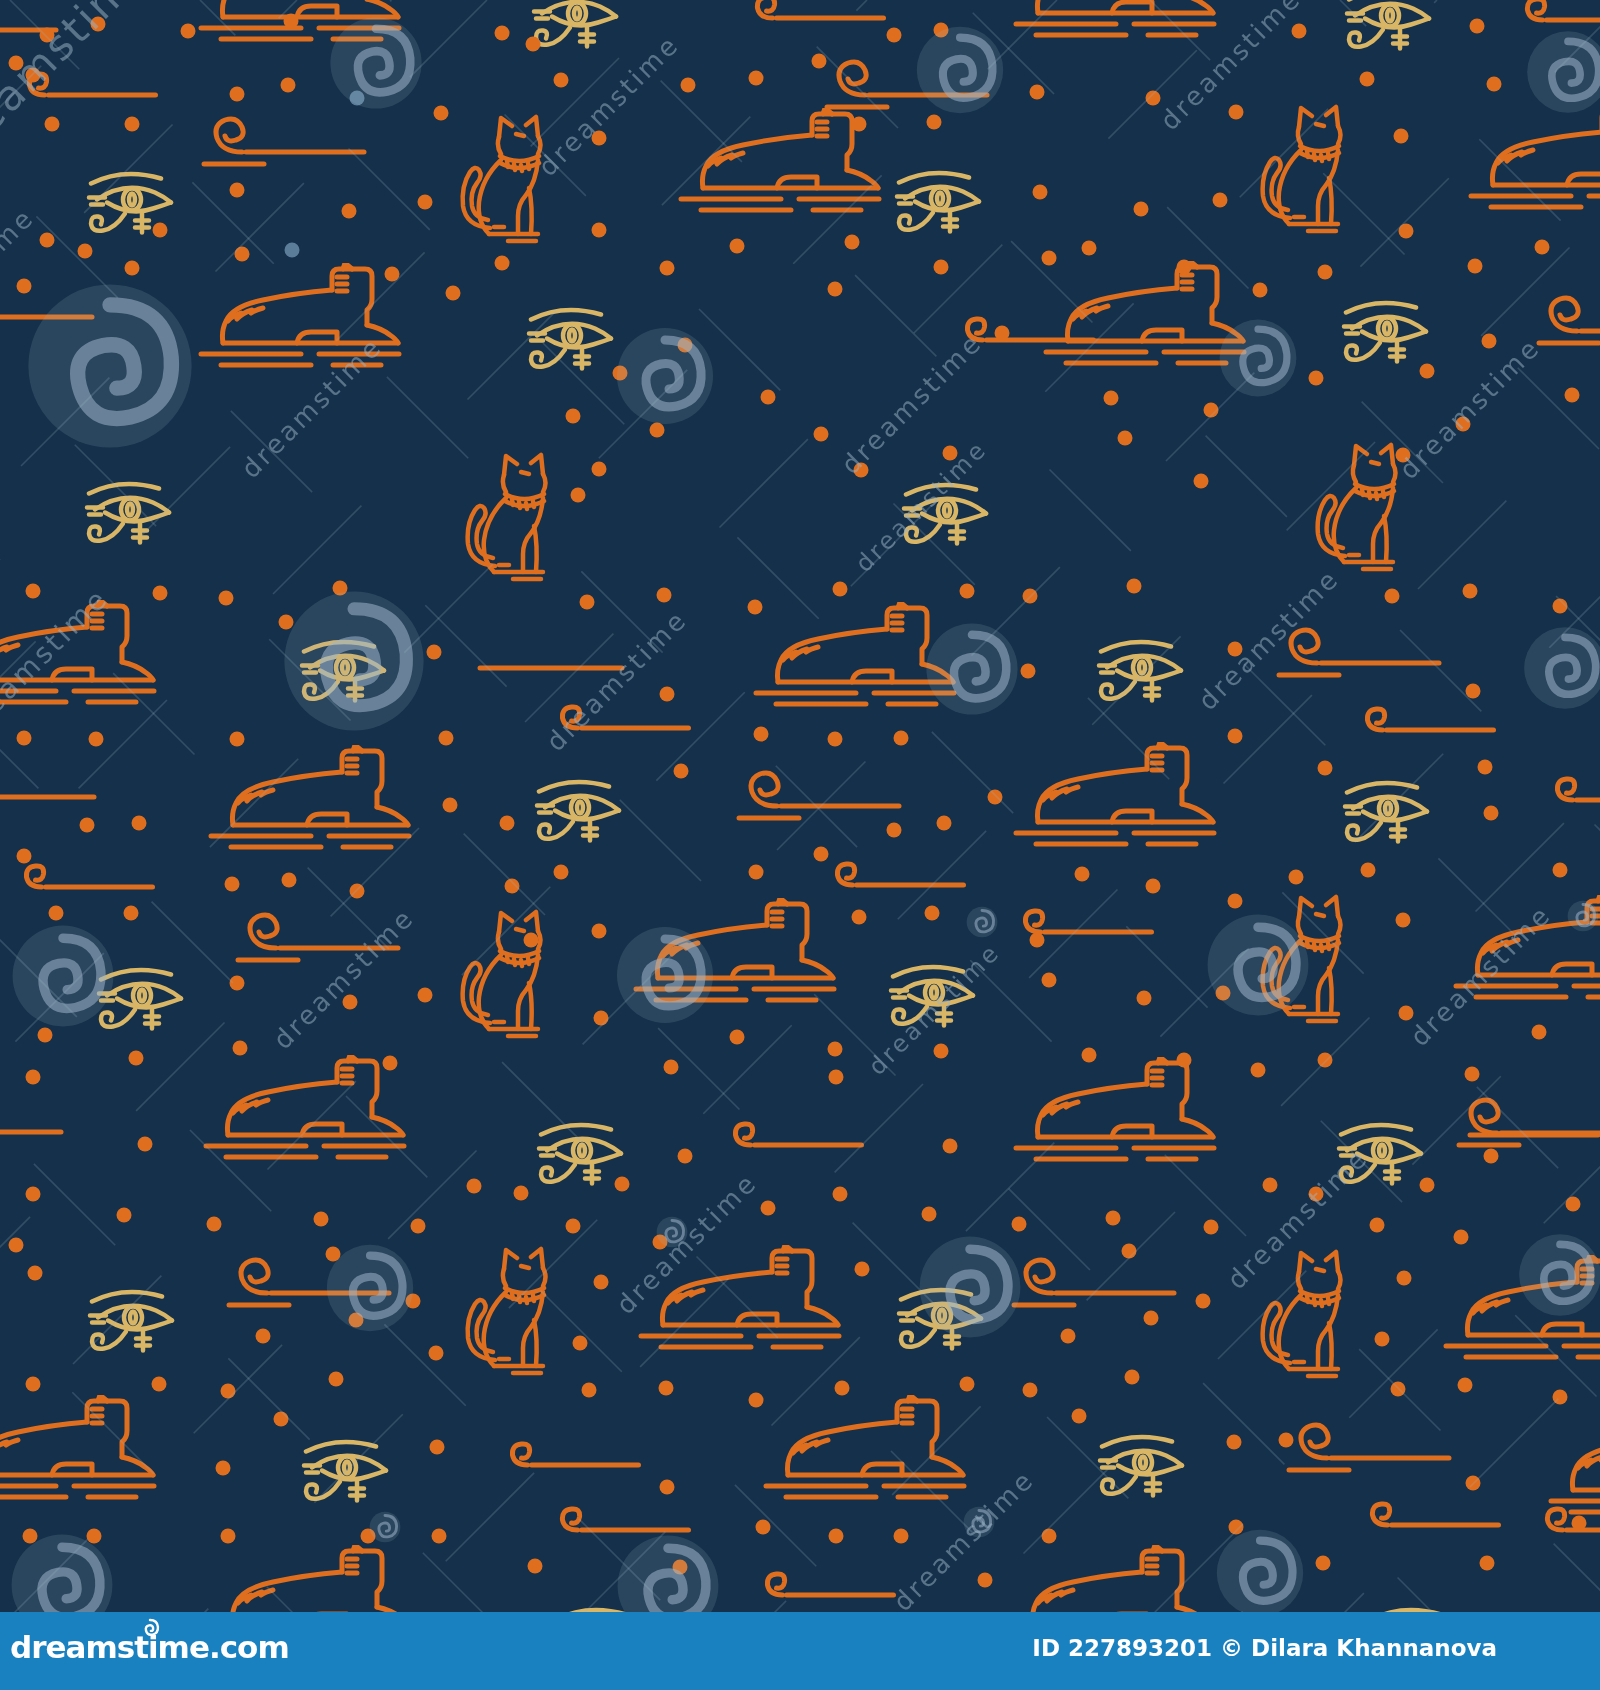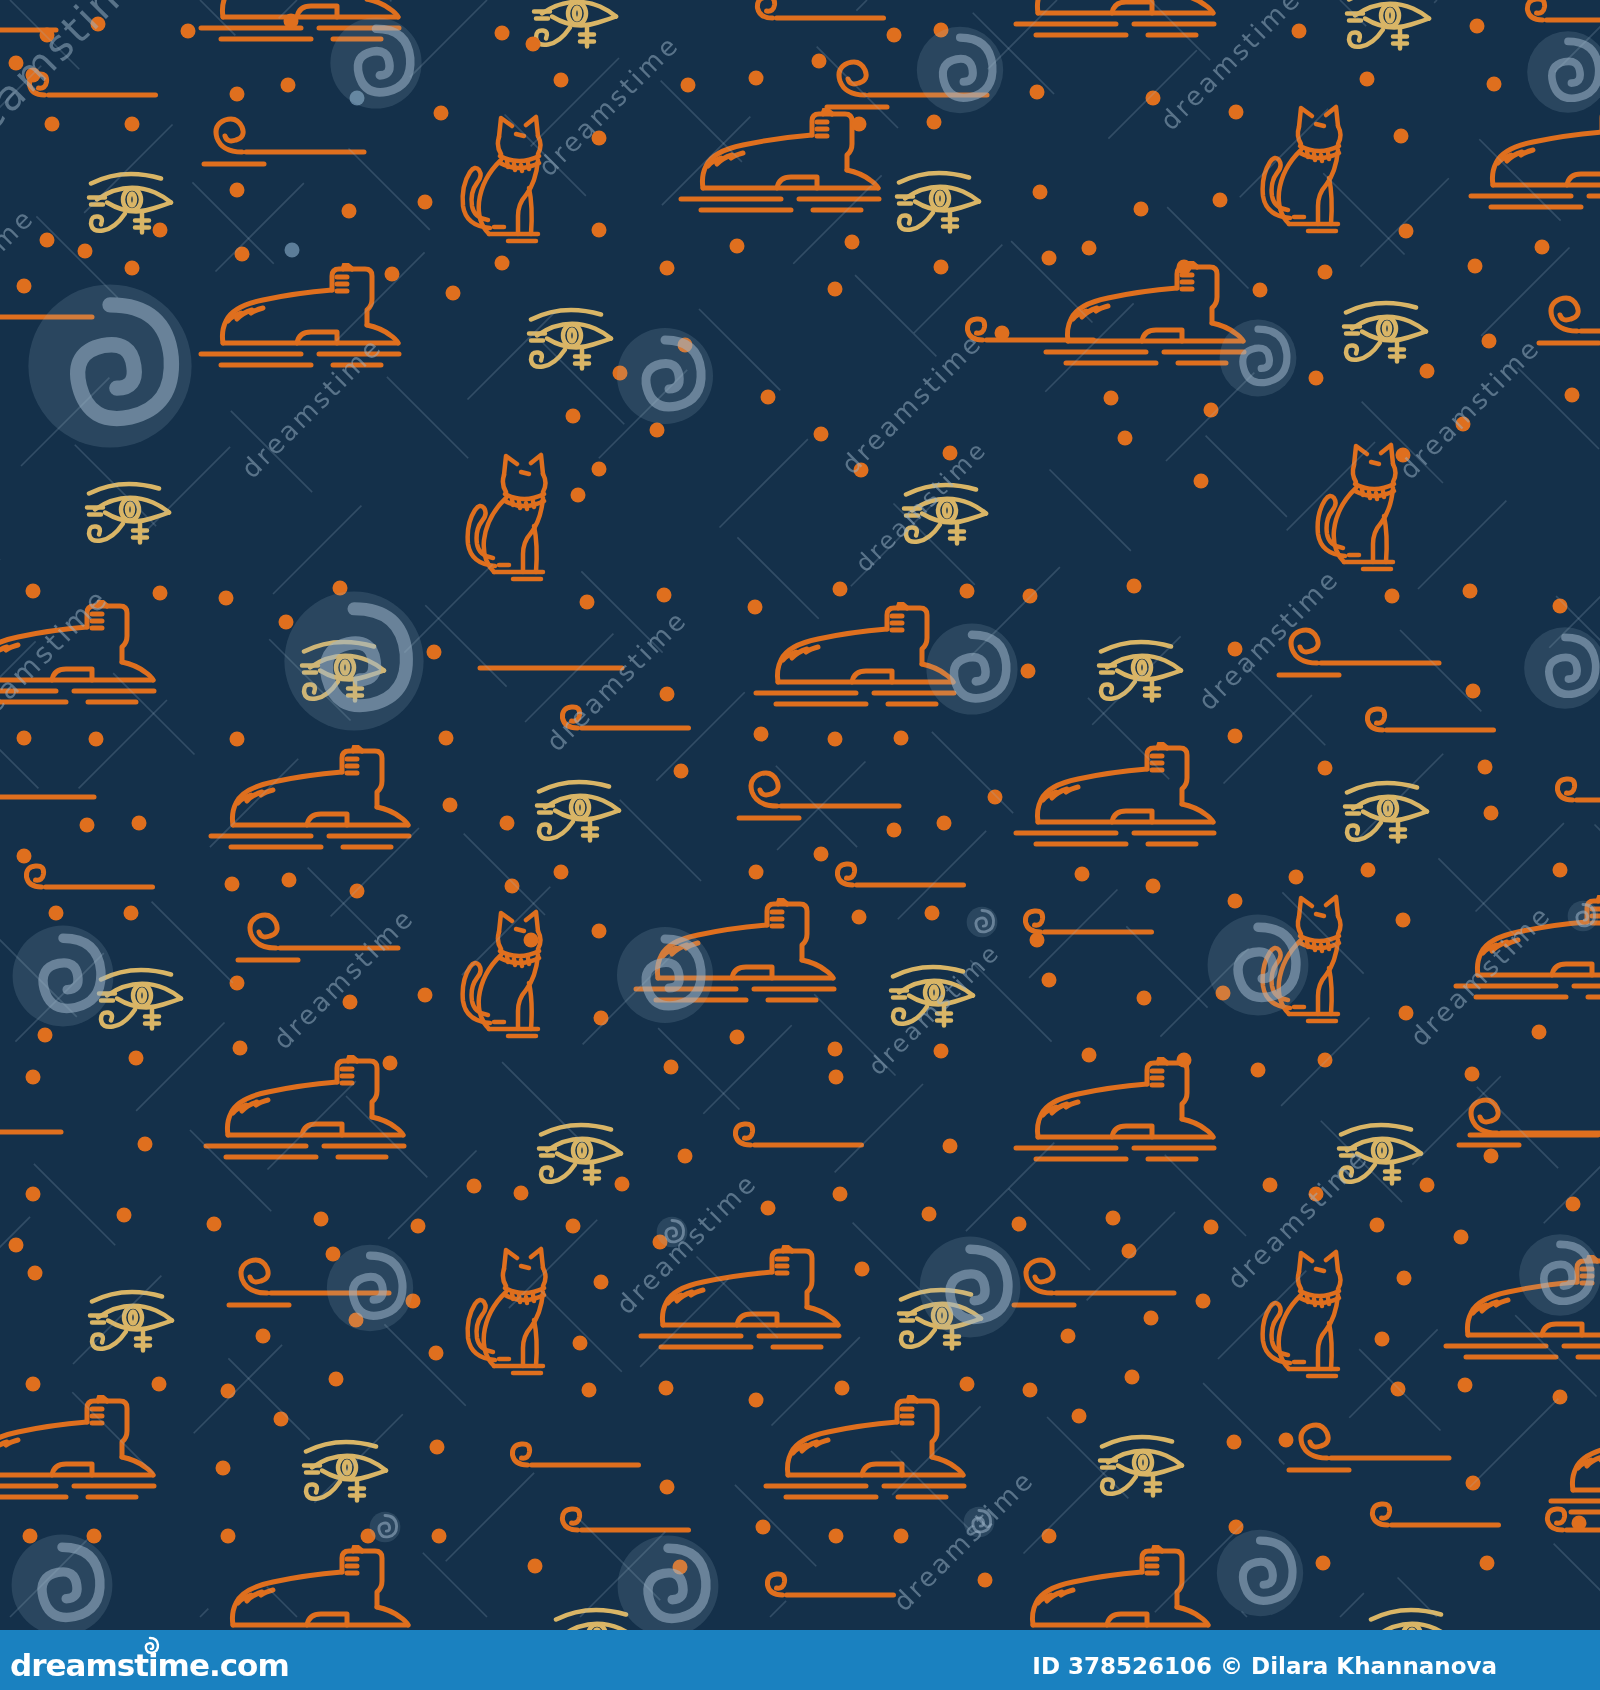--- a/index.html
+++ b/index.html
@@ -13,21 +13,21 @@
   #pattern-svg symbol path, #pattern-svg symbol ellipse{
     fill:none;stroke:currentColor;stroke-linecap:round;stroke-linejoin:round;
   }
   #pattern-svg symbol.sw5 path{stroke-width:5px;}
   #pattern-svg symbol.sw45 path, #pattern-svg symbol.sw45 ellipse{stroke-width:4.5px;}
   .wm-disc{fill:currentColor;stroke:none !important;opacity:.17;}
   .wm-swirl{opacity:.55;}
   .wm-text{fill:var(--wm,#9db5c9);opacity:.5;letter-spacing:3px;font-family:"DejaVu Sans",sans-serif;}
   .wm-line{stroke:var(--wm,#9db5c9);stroke-width:1.6;opacity:.22;}
   .footer{
-    position:absolute;left:0;right:0;bottom:0;height:60px;
+    position:absolute;left:0;right:0;bottom:0;height:78px;
     background:var(--bar,#1a81c0);
   }
   .logo-wrap{position:absolute;left:10px;top:17px;color:#fff;}
   .logo-text{font-weight:bold;font-size:31px;letter-spacing:-1px;color:#fff;}
   .logo-spiral{position:absolute;left:129px;top:-12px;}
   .credit{
     position:absolute;right:103px;top:23px;color:#fff;
     font-weight:bold;font-size:23px;letter-spacing:0px;white-space:nowrap;
   }
 </style>
@@ -507,18 +507,18 @@
   </svg>
 
   <div class="footer">
     <div class="logo-wrap">
       <svg class="logo-spiral" width="22" height="22" viewBox="0 0 100 100" xmlns="http://www.w3.org/2000/svg">
         <path d="M50,14 Q83,14 86,45 Q88,74 62,80 Q38,85 32,62 Q27,42 46,38 Q62,35 64,50 Q66,63 54,63" fill="none" stroke="#ffffff" stroke-width="11" stroke-linecap="round"></path>
       </svg>
       <span class="logo-text">dreamstime.com</span>
     </div>
     <div class="credit">
-      <span>ID 378526106</span>
+      <span>ID 227893201</span>
       <span>©</span>
       <span>Dilara Khannanova</span>
     </div>
   </div>
 </div>
 
 </body></html>

